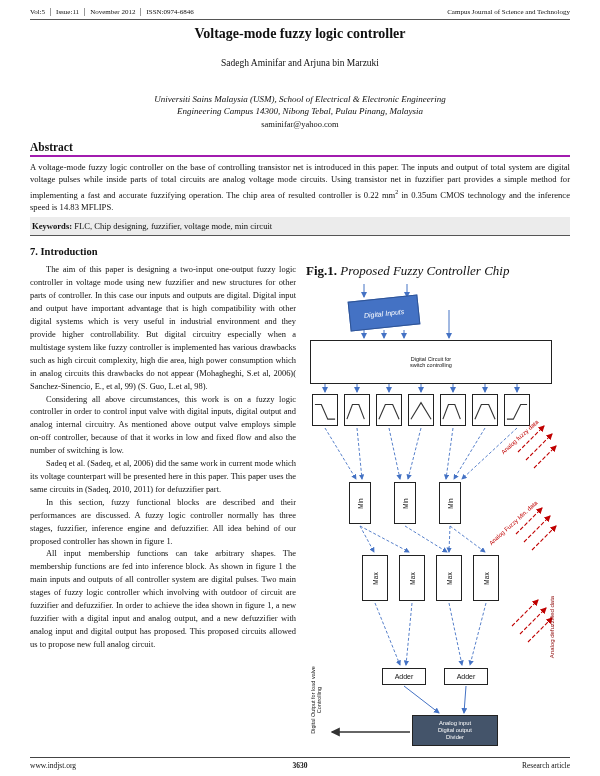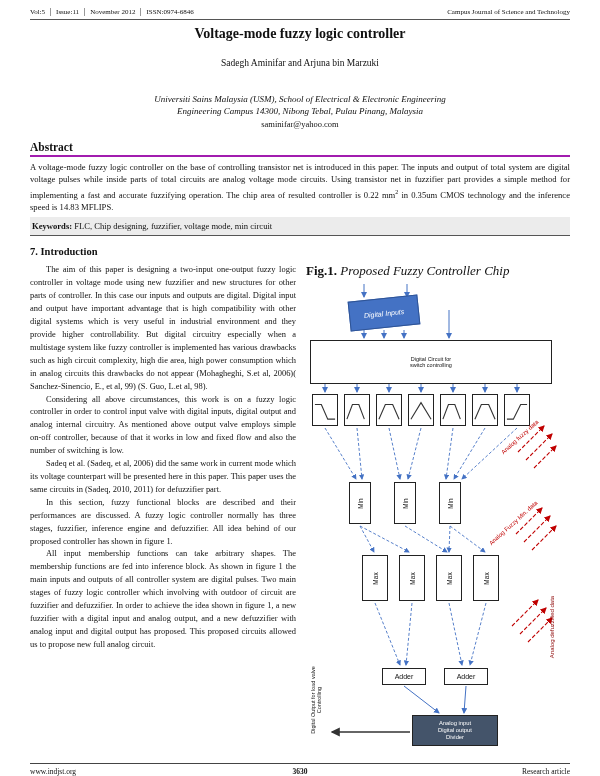--- a/index.html
+++ b/index.html
@@ -55,21 +55,21 @@
   .adder { top:386px; width:44px; height:17px; font-size:7px; }
   .divider { left:108px; top:433px; width:86px; height:31px; background:#44546a; color:#fff;
              font-size:5.8px; line-height:7px; text-align:center; flex-direction:column; }
   .red-label { position:absolute; color:#c00000; font-size:6px; white-space:nowrap; }
   .red-a { left:192px; top:152px; transform:rotate(-42deg); }
   .red-b { left:178px; top:238px; transform:rotate(-42deg); }
   .red-c { left:198px; top:342px; width:100px; text-align:center; transform:rotate(-90deg); color:#8b0000; }
   .left-label { position:absolute; left:-34px; top:412px; width:92px; font-size:5.5px;
                 color:#222; transform:rotate(-90deg); text-align:center; }
   
-  .ftr { position:absolute; left:30px; right:30px; bottom:0; border-top:1px solid #444;
+  .ftr { position:absolute; left:30px; right:30px; bottom:6px; border-top:1px solid #444;
          padding-top:3px; display:flex; font-size:7.5px; }
   .ftr span { flex:1; }
   .ftr .c { text-align:center;font-weight:bold; }
   .ftr .r { text-align:right; }
 </style>
 </head>
 <body>
 
 <div class="page">
 

